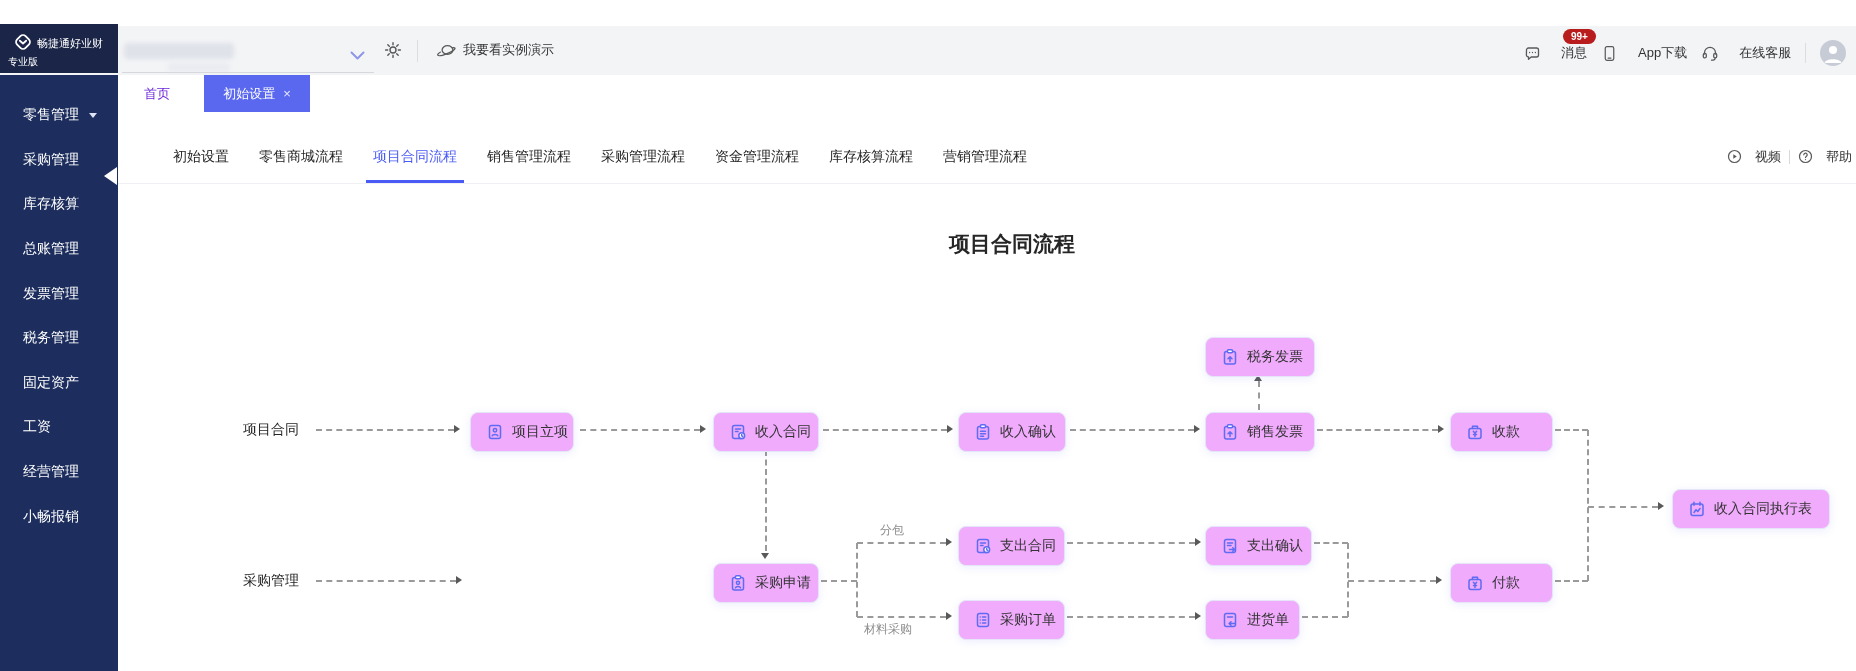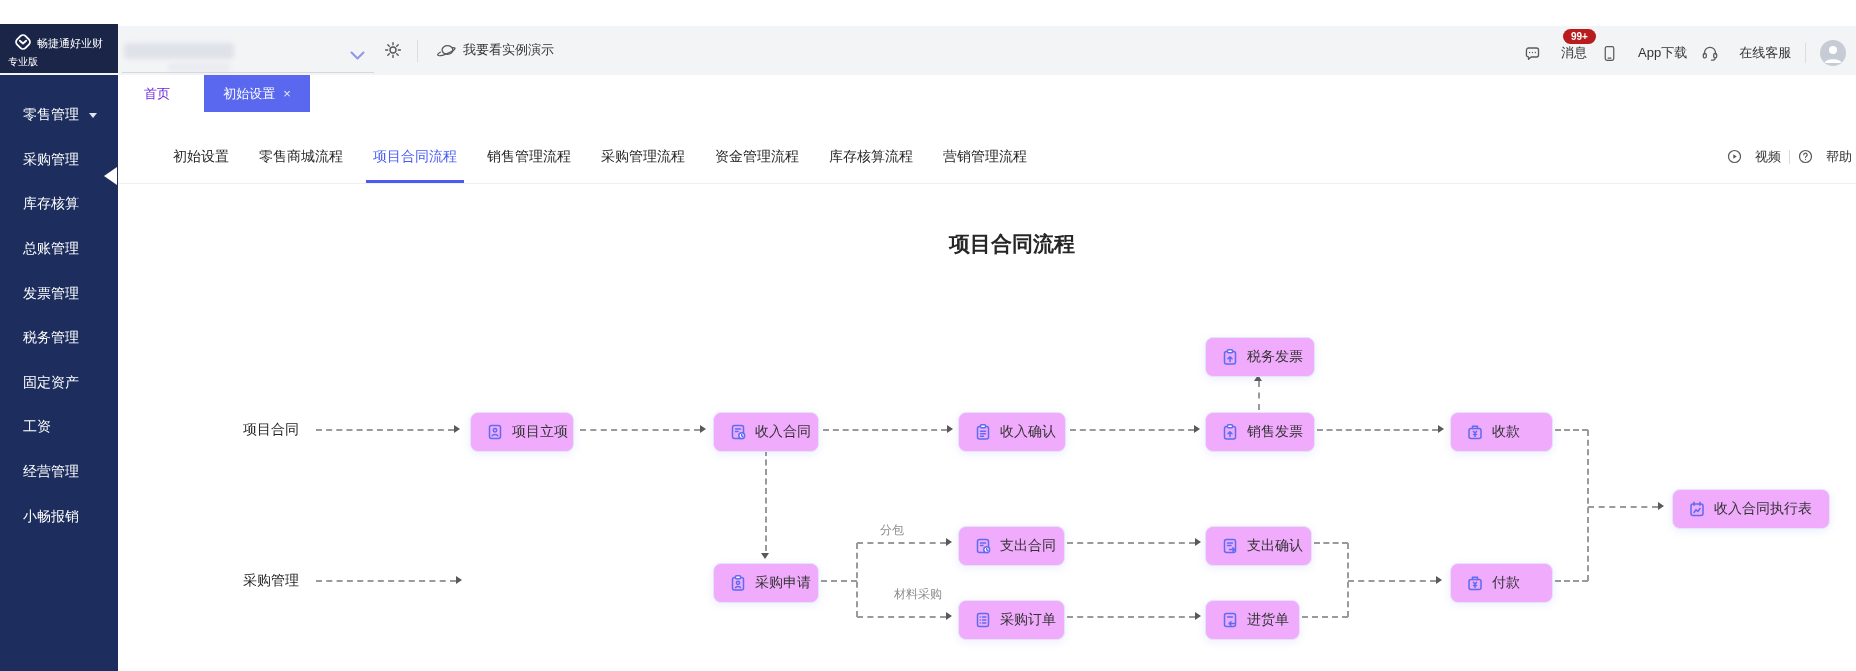--- a/index.html
+++ b/index.html
@@ -208,21 +208,21 @@
         </svg>
         <span>帮助</span>
       </span>
     </div>
   </div>
 
   <div class="fc-title">项目合同流程</div>
   <div class="lane-label" style="left:243px;top:421px;">项目合同</div>
   <div class="lane-label" style="left:243px;top:572px;">采购管理</div>
   <div class="branch-label" style="left:880px;top:522px;">分包</div>
-  <div class="branch-label" style="left:864px;top:586px;margin-left:30px;">材料采购</div>
+  <div class="branch-label" style="left:864px;top:621px;">材料采购</div>
 
   <div class="dash-h" style="left:316px;top:429px;width:138px;"></div>
     <div class="ah ah-r" style="left:454px;top:425px;"></div>
   <div class="dash-h" style="left:580px;top:429px;width:120px;"></div>
     <div class="ah ah-r" style="left:700px;top:425px;"></div>
   <div class="dash-h" style="left:823px;top:429px;width:124px;"></div>
     <div class="ah ah-r" style="left:947px;top:425px;"></div>
   <div class="dash-h" style="left:1070px;top:429px;width:124px;"></div>
     <div class="ah ah-r" style="left:1194px;top:425px;"></div>
   <div class="dash-h" style="left:1317px;top:429px;width:121px;"></div>

